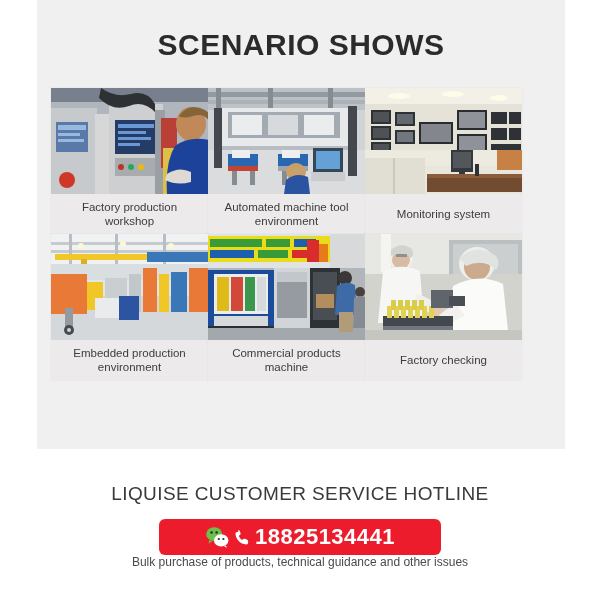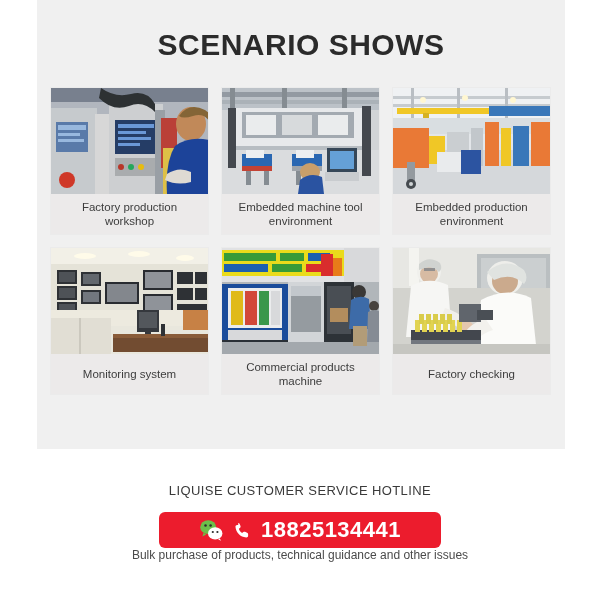--- a/index.html
+++ b/index.html
@@ -21,21 +21,21 @@
     position:absolute;left:0;top:28px;width:528px;
     text-align:center;
     font-size:30px;font-weight:bold;letter-spacing:.5px;
     color:#2b2b2b;
     font-family:"Liberation Sans", sans-serif;
   }
 
   
   .grid{
     position:absolute;left:14px;top:88px;width:500px;
-    display:flex;flex-wrap:wrap;gap:14px;
+    display:flex;flex-wrap:wrap;
   }
   .card{
     width:157px;
     background:#eceaea;
     box-shadow:0 0 0 1px rgba(0,0,0,.02);
   }
   .card-media{
     width:157px;height:106px;overflow:hidden;position:relative;
     background:#c9ccd1;
   }
@@ -49,30 +49,30 @@
     font-size:11.5px;line-height:14px;color:#3d3d3d;
   }
   .row2 .card-caption{height:40px;}
 
   
   .footer{
     position:absolute;left:0;top:455px;width:600px;
     text-align:center;
   }
   .hotline-title{
-    font-size:13px;color:#3a3a3a;letter-spacing:.4px;
+    font-size:19px;color:#3a3a3a;letter-spacing:.4px;
     margin-top:28px;
   }
   .phone-bar{
     margin:14px auto 0 auto;
     width:282px;height:36px;
     background:#ec1c2d;
     border-radius:6px;
     display:flex;align-items:center;justify-content:center;
-    gap:9px;
+    gap:3px;
   }
   .wechat-icon{width:25px;height:22px;display:block;}
   .phone-icon{width:19px;height:19px;display:block;}
   .phone-number{
     color:#ffffff;font-size:22px;font-weight:bold;letter-spacing:.5px;
     line-height:22px;
   }
   .footer-note{
     font-size:12px;color:#4a4a4a;
   }
@@ -155,58 +155,21 @@
             <rect x="24" y="62" width="18" height="8" fill="#eceff1"></rect>
             <rect x="74" y="62" width="18" height="8" fill="#eceff1"></rect>
             <rect x="105" y="60" width="30" height="24" fill="#2c3e50"></rect>
             <rect x="108" y="63" width="24" height="18" fill="#5d9bd4"></rect>
             <rect x="103" y="84" width="34" height="9" fill="#c7cacd"></rect>
             <ellipse cx="88" cy="84" rx="10" ry="9" fill="#c79a63"></ellipse>
             <path d="M78 92 q10 -8 22 -3 l2 17 l-26 0 z" fill="#1f4a9c"></path>
             <rect x="0" y="0" width="157" height="106" fill="#fff" opacity="0.05"></rect>
           </svg>
         </div>
-        <div class="card-caption">Embedded machine tool environment</div>
-      </div>
-
-      <div class="card">
-        <div class="card-media">
-          <svg viewBox="0 0 157 106" preserveAspectRatio="none" aria-hidden="true">
-            <rect width="157" height="106" fill="#e2e5e8"></rect>
-            <rect x="0" y="0" width="157" height="30" fill="#eef1f3"></rect>
-            <rect x="0" y="8" width="157" height="3" fill="#c3c8cd"></rect>
-            <rect x="0" y="16" width="157" height="3" fill="#c3c8cd"></rect>
-            <rect x="18" y="0" width="3" height="30" fill="#b5bac0"></rect>
-            <rect x="64" y="0" width="3" height="30" fill="#b5bac0"></rect>
-            <rect x="112" y="0" width="3" height="30" fill="#b5bac0"></rect>
-            <circle cx="30" cy="12" r="3" fill="#fff7d0"></circle>
-            <circle cx="72" cy="10" r="3" fill="#fff7d0"></circle>
-            <circle cx="120" cy="12" r="3" fill="#fff7d0"></circle>
-            <rect x="4" y="20" width="92" height="6" fill="#f0c419"></rect>
-            <rect x="30" y="25" width="6" height="12" fill="#d4ae16"></rect>
-            <rect x="0" y="30" width="157" height="16" fill="#d7dce0"></rect>
-            <rect x="96" y="18" width="61" height="10" fill="#2d6fb5"></rect>
-            <rect x="0" y="62" width="157" height="44" fill="#d3d6d9"></rect>
-            <rect x="0" y="40" width="36" height="40" fill="#e8712a"></rect>
-            <rect x="36" y="48" width="16" height="28" fill="#f0c419"></rect>
-            <rect x="54" y="44" width="22" height="34" fill="#c7cbcf"></rect>
-            <rect x="78" y="40" width="12" height="38" fill="#bfc4c8"></rect>
-            <rect x="92" y="34" width="14" height="44" fill="#e8712a"></rect>
-            <rect x="108" y="40" width="10" height="38" fill="#f0c419"></rect>
-            <rect x="120" y="38" width="16" height="40" fill="#2d6fb5"></rect>
-            <rect x="138" y="34" width="19" height="44" fill="#e8712a"></rect>
-            <rect x="44" y="64" width="24" height="20" fill="#e8eaec"></rect>
-            <rect x="68" y="62" width="20" height="24" fill="#1f4a9c"></rect>
-            <rect x="14" y="74" width="8" height="22" fill="#8e949a"></rect>
-            <circle cx="18" cy="96" r="5" fill="#3b4046"></circle>
-            <circle cx="18" cy="96" r="2" fill="#cdd1d4"></circle>
-            <rect x="0" y="0" width="157" height="106" fill="#fff" opacity="0.06"></rect>
-          </svg>
-        </div>
-        <div class="card-caption">Embedded production environment</div>
+        <div class="card-caption">Automated machine tool environment</div>
       </div>
 
       <div class="card row2">
         <div class="card-media">
           <svg viewBox="0 0 157 106" preserveAspectRatio="none" aria-hidden="true">
             <rect width="157" height="106" fill="#e8e6dc"></rect>
             <rect x="0" y="0" width="157" height="16" fill="#f2f0e6"></rect>
             <ellipse cx="34" cy="8" rx="11" ry="3" fill="#fffbe8"></ellipse>
             <ellipse cx="88" cy="6" rx="11" ry="3" fill="#fffbe8"></ellipse>
             <ellipse cx="134" cy="10" rx="9" ry="3" fill="#fffbe8"></ellipse>
@@ -241,20 +204,57 @@
             <rect x="62" y="86" width="95" height="4" fill="#84542f"></rect>
             <rect x="110" y="76" width="4" height="12" fill="#23262b"></rect>
             <rect x="0" y="70" width="60" height="36" fill="#e0ddd2"></rect>
             <rect x="28" y="70" width="2" height="36" fill="#c9c6bb"></rect>
             <rect x="0" y="0" width="157" height="106" fill="#fff" opacity="0.05"></rect>
           </svg>
         </div>
         <div class="card-caption">Monitoring system</div>
       </div>
 
+      <div class="card">
+        <div class="card-media">
+          <svg viewBox="0 0 157 106" preserveAspectRatio="none" aria-hidden="true">
+            <rect width="157" height="106" fill="#e2e5e8"></rect>
+            <rect x="0" y="0" width="157" height="30" fill="#eef1f3"></rect>
+            <rect x="0" y="8" width="157" height="3" fill="#c3c8cd"></rect>
+            <rect x="0" y="16" width="157" height="3" fill="#c3c8cd"></rect>
+            <rect x="18" y="0" width="3" height="30" fill="#b5bac0"></rect>
+            <rect x="64" y="0" width="3" height="30" fill="#b5bac0"></rect>
+            <rect x="112" y="0" width="3" height="30" fill="#b5bac0"></rect>
+            <circle cx="30" cy="12" r="3" fill="#fff7d0"></circle>
+            <circle cx="72" cy="10" r="3" fill="#fff7d0"></circle>
+            <circle cx="120" cy="12" r="3" fill="#fff7d0"></circle>
+            <rect x="4" y="20" width="92" height="6" fill="#f0c419"></rect>
+            <rect x="30" y="25" width="6" height="12" fill="#d4ae16"></rect>
+            <rect x="0" y="30" width="157" height="16" fill="#d7dce0"></rect>
+            <rect x="96" y="18" width="61" height="10" fill="#2d6fb5"></rect>
+            <rect x="0" y="62" width="157" height="44" fill="#d3d6d9"></rect>
+            <rect x="0" y="40" width="36" height="40" fill="#e8712a"></rect>
+            <rect x="36" y="48" width="16" height="28" fill="#f0c419"></rect>
+            <rect x="54" y="44" width="22" height="34" fill="#c7cbcf"></rect>
+            <rect x="78" y="40" width="12" height="38" fill="#bfc4c8"></rect>
+            <rect x="92" y="34" width="14" height="44" fill="#e8712a"></rect>
+            <rect x="108" y="40" width="10" height="38" fill="#f0c419"></rect>
+            <rect x="120" y="38" width="16" height="40" fill="#2d6fb5"></rect>
+            <rect x="138" y="34" width="19" height="44" fill="#e8712a"></rect>
+            <rect x="44" y="64" width="24" height="20" fill="#e8eaec"></rect>
+            <rect x="68" y="62" width="20" height="24" fill="#1f4a9c"></rect>
+            <rect x="14" y="74" width="8" height="22" fill="#8e949a"></rect>
+            <circle cx="18" cy="96" r="5" fill="#3b4046"></circle>
+            <circle cx="18" cy="96" r="2" fill="#cdd1d4"></circle>
+            <rect x="0" y="0" width="157" height="106" fill="#fff" opacity="0.06"></rect>
+          </svg>
+        </div>
+        <div class="card-caption">Embedded production environment</div>
+      </div>
+
       <div class="card row2">
         <div class="card-media">
           <svg viewBox="0 0 157 106" preserveAspectRatio="none" aria-hidden="true">
             <rect width="157" height="106" fill="#c9ccd0"></rect>
             <rect x="0" y="0" width="157" height="34" fill="#e9eaec"></rect>
             <rect x="0" y="2" width="122" height="26" fill="#f2e31c"></rect>
             <rect x="2" y="5" width="52" height="8" fill="#3aa03a"></rect>
             <rect x="2" y="16" width="44" height="8" fill="#1e64b4"></rect>
             <rect x="58" y="5" width="24" height="8" fill="#3aa03a"></rect>
             <rect x="86" y="5" width="22" height="8" fill="#1e64b4"></rect>

